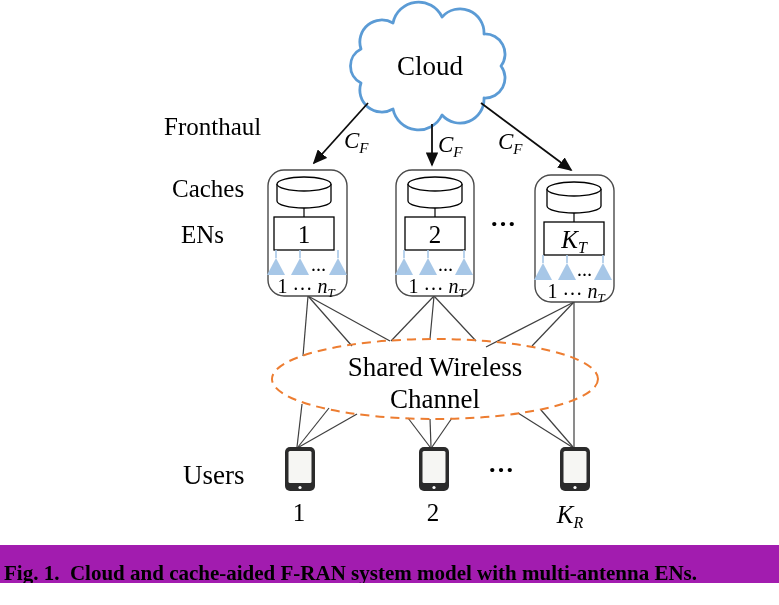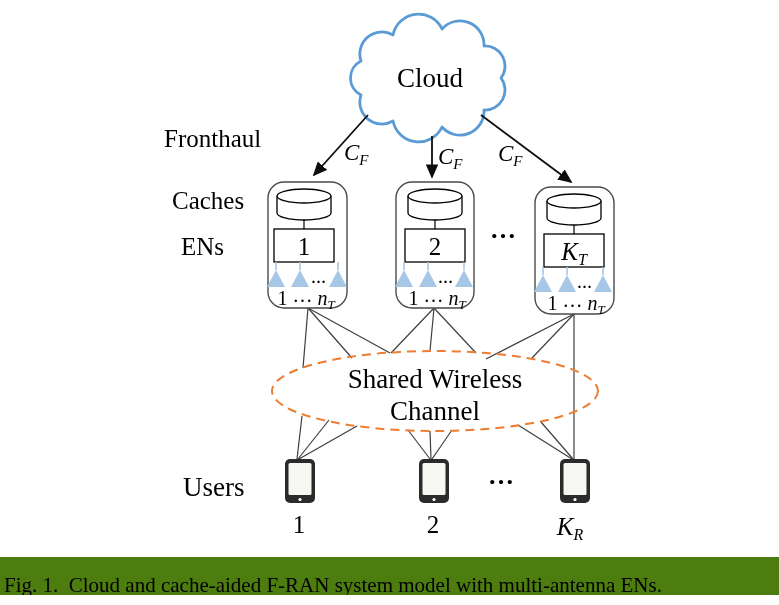--- a/index.html
+++ b/index.html
@@ -1,25 +1,24 @@
 <!DOCTYPE html>
 <html><head>
 <meta charset="utf-8">
 <style>
   html,body { margin:0; padding:0; background:#ffffff; }
   .fig {
-    position:relative; width:779px; height:583px; background:#4d7c0f;
+    position:relative; width:779px; height:583px; background:#a21caf;
     font-family:"Liberation Serif","DejaVu Serif",serif; color:#000;
     overflow:hidden;
-    margin-top:12px;
   }
   .fig svg { position:absolute; left:0; top:0; }
   .caption {
     position:absolute; left:4px; top:561px; width:772px;
-    font-size:21px; line-height:1.2; color:#000; white-space:pre-wrap;
+    font-size:21px; line-height:1.2; color:#000; white-space:pre-wrap;font-weight:bold;
   }
   
   text { font-family:"Liberation Serif","DejaVu Serif",serif; fill:#000; }
   .lbl   { font-size:25px; }
   .lbl-lg{ font-size:27px; }
   .cloud-path { fill:#ffffff; stroke:#5B9BD5; stroke-width:2.8; stroke-linejoin:round; }
   .arrow { stroke:#0d0d0d; stroke-width:1.8; fill:none; marker-end:url(#ah); }
   .math  { font-size:23px; font-style:italic; }
   .msub  { font-size:15px; font-style:italic; }
   .en-frame { fill:#ffffff; stroke:#4a4a4a; stroke-width:1.4; }

